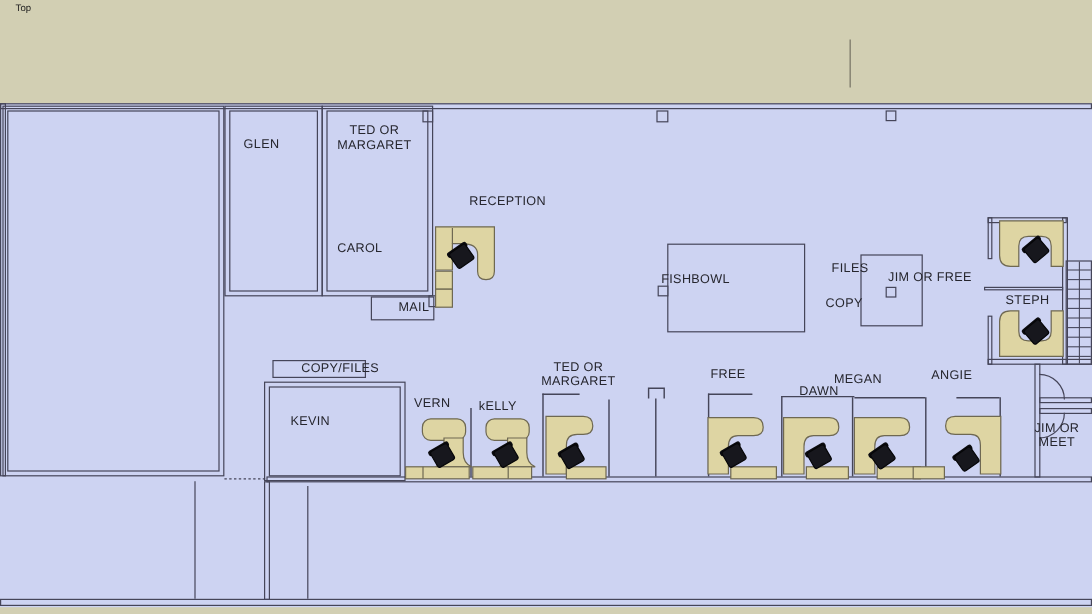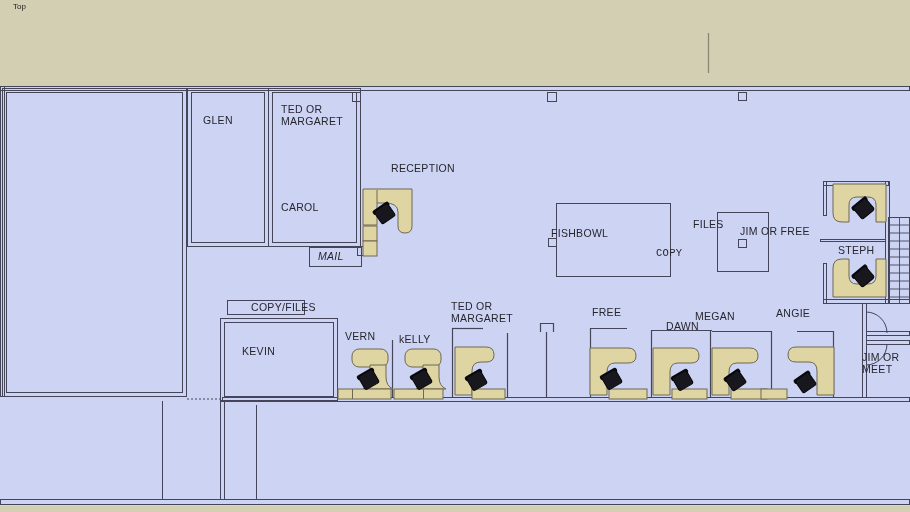--- a/index.html
+++ b/index.html
@@ -12,21 +12,21 @@
   #band-top{top:0;height:86px;}
   #band-bottom{top:506px;height:6px;}
   #view-label{
     position:absolute;left:13px;top:2px;font-size:8px;color:#1d1d1d;
   }
   #plan-svg{position:absolute;left:0;top:0;}
   .lbl{
     position:absolute;font-size:10.5px;line-height:12px;color:#26262e;
     letter-spacing:.3px;white-space:nowrap;
   }
-  .lbl-2l span{display:block;}
+  .lbl-2l span{display:block;text-align:center;}
 </style>
 </head>
 <body>
 
 <div id="band-top" class="band"></div>
 <div id="band-bottom" class="band"></div>
 <div id="view-label">Top</div>
 
 <svg id="plan-svg" width="910" height="512" viewBox="0 0 910 512">
 
@@ -210,24 +210,24 @@
 
 <div class="lbl" style="left:203px;top:114px;">GLEN</div>
 
 <div class="lbl lbl-2l" style="left:281px;top:103px;">
   <span>TED OR</span>
   <span>MARGARET</span>
 </div>
 
 <div class="lbl" style="left:281px;top:201px;">CAROL</div>
 <div class="lbl" style="left:391px;top:162px;">RECEPTION</div>
-<div class="lbl" style="left:318px;top:250px;font-style:italic;">MAIL</div>
+<div class="lbl" style="left:332px;top:250px;">MAIL</div>
 <div class="lbl" style="left:551px;top:227px;">FISHBOWL</div>
 <div class="lbl" style="left:693px;top:218px;">FILES</div>
-<div class="lbl" style="left:656px;top:247px;font-family:Liberation Mono, monospace;">COPY</div>
+<div class="lbl" style="left:688px;top:247px;">COPY</div>
 <div class="lbl" style="left:740px;top:225px;">JIM OR FREE</div>
 <div class="lbl" style="left:794px;top:244px;margin-left:44px;">STEPH</div>
 <div class="lbl" style="left:251px;top:301px;">COPY/FILES</div>
 <div class="lbl" style="left:242px;top:345px;">KEVIN</div>
 <div class="lbl" style="left:345px;top:330px;">VERN</div>
 <div class="lbl" style="left:399px;top:333px;">kELLY</div>
 
 <div class="lbl lbl-2l" style="left:451px;top:300px;">
   <span>TED OR</span>
   <span>MARGARET</span>

